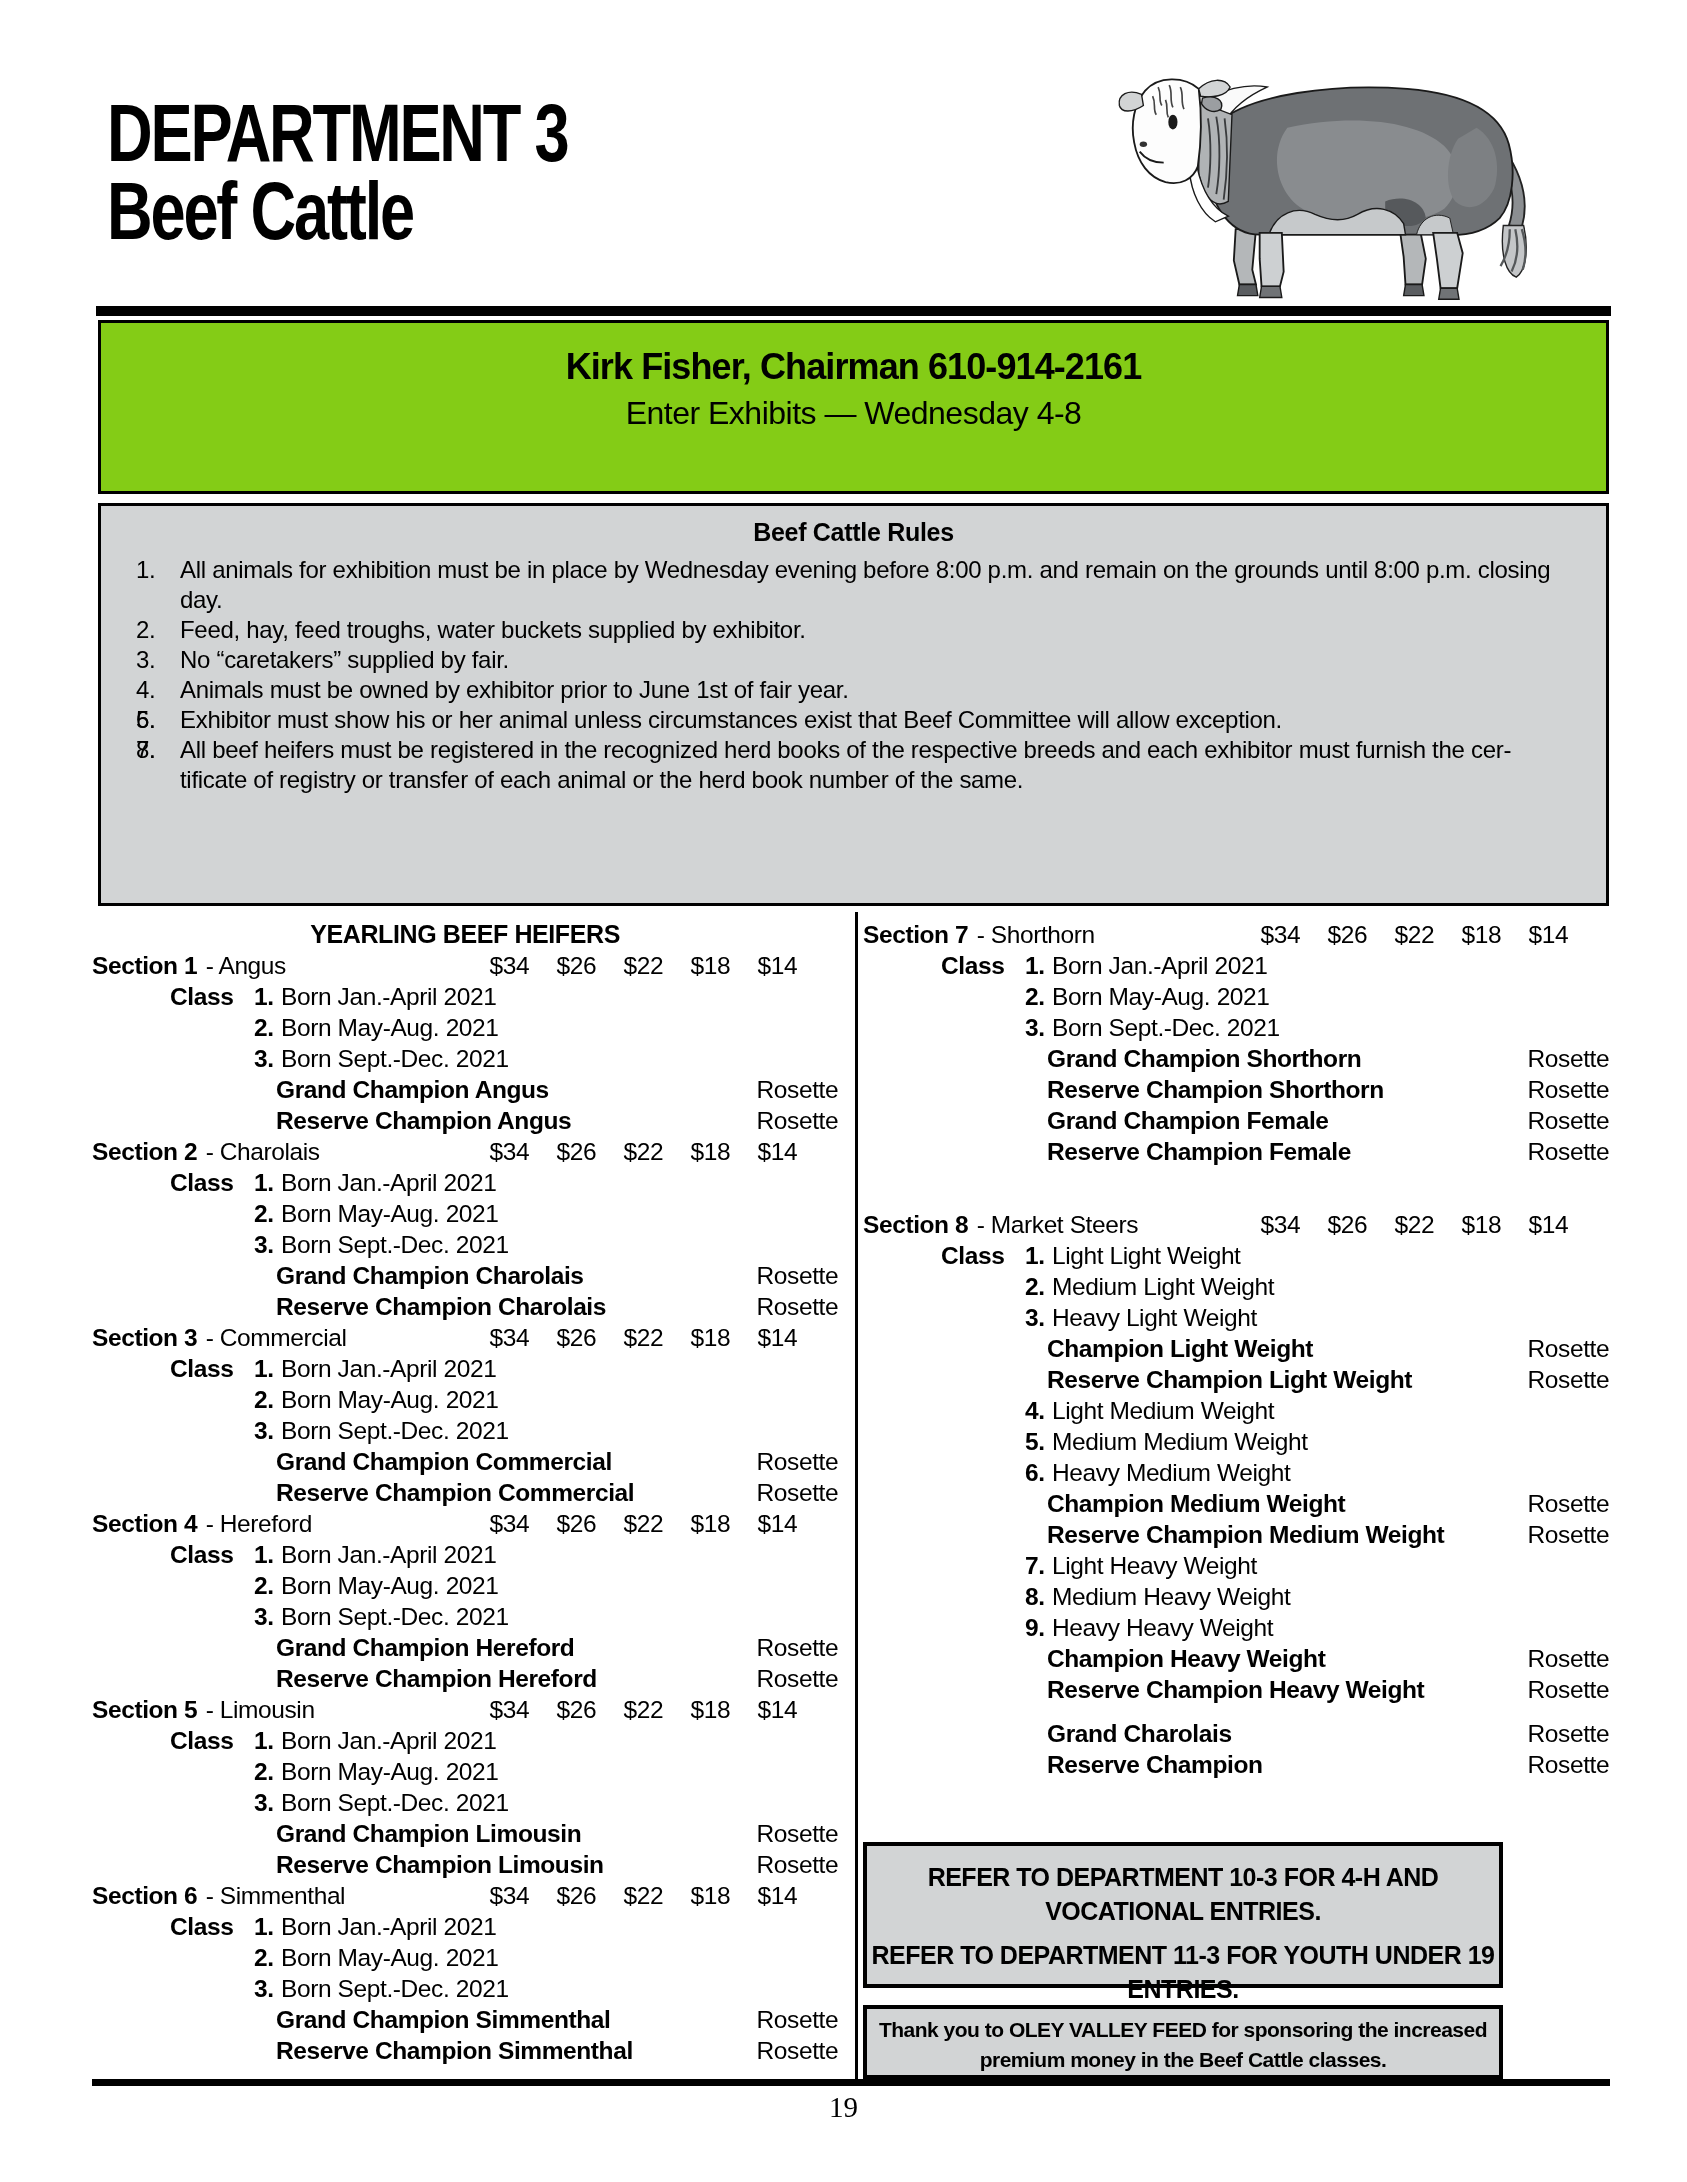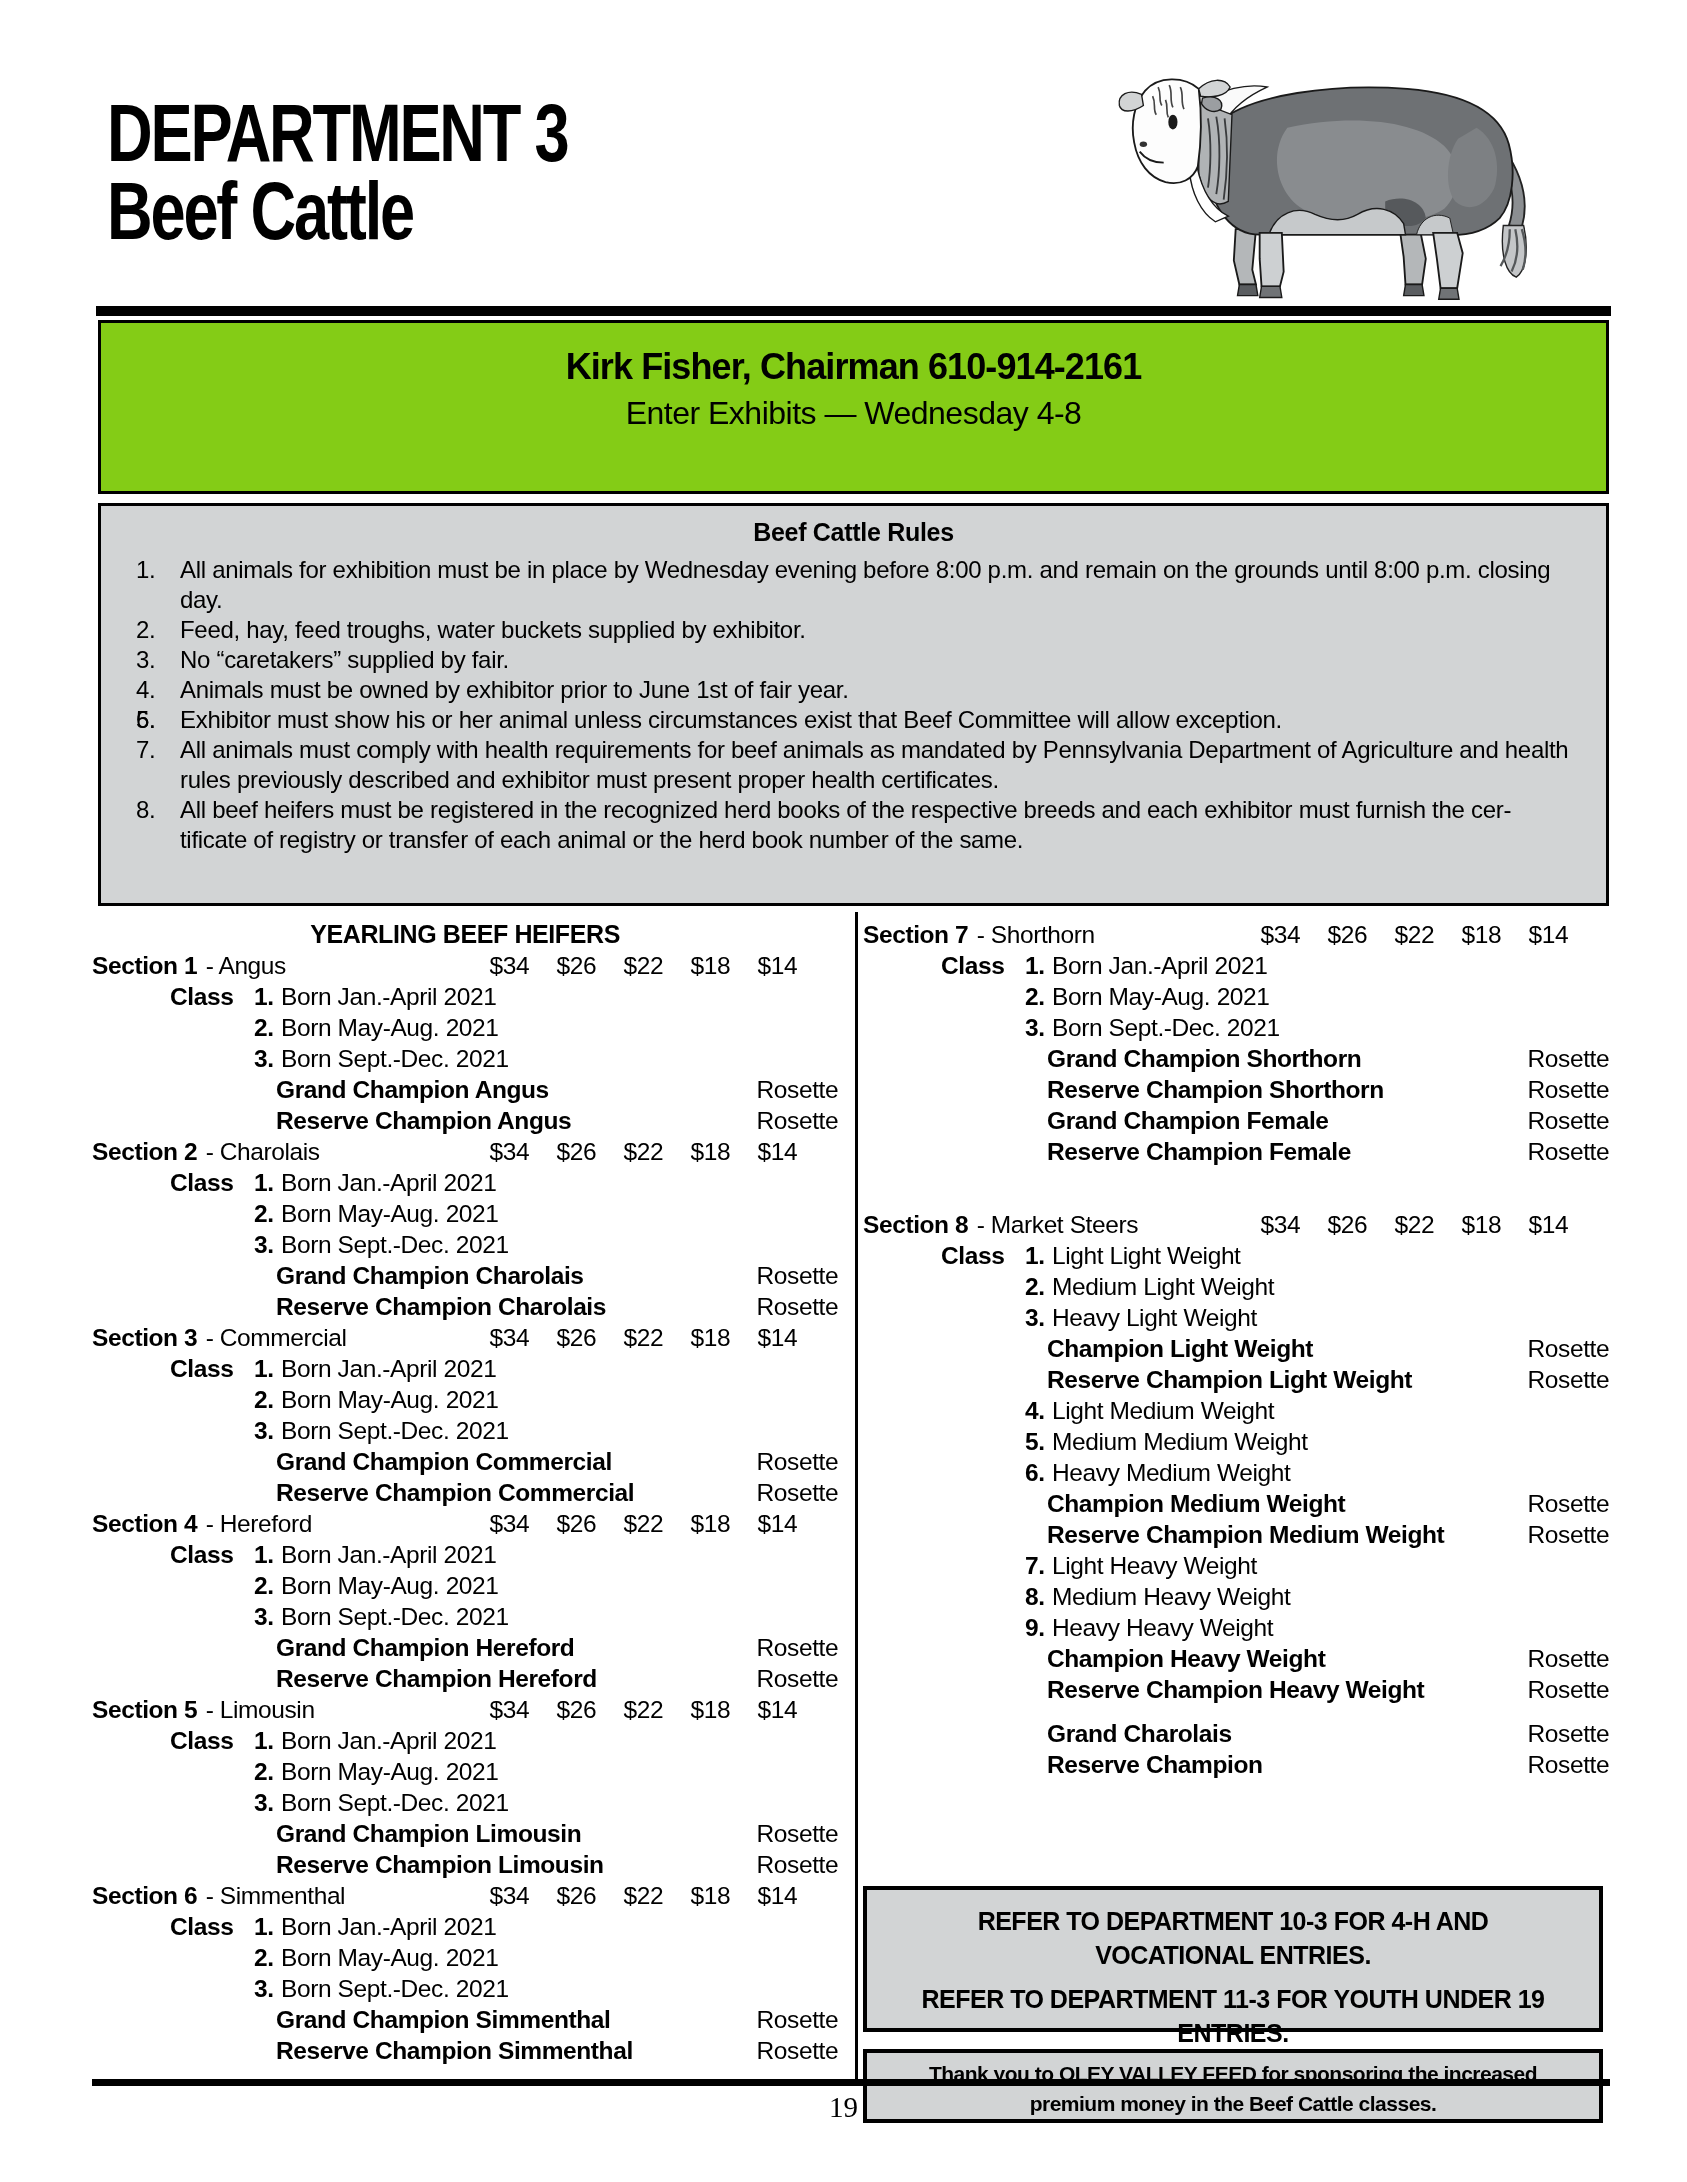--- a/index.html
+++ b/index.html
@@ -44,22 +44,22 @@
   .sec-name{margin-left:8.3px;}
   .prices{margin-left:auto; display:flex; padding-right:41px;}
   .price{width:67px; text-align:right;}
   .class-label{font-weight:bold; width:84px; margin-left:78px; flex:none;}
   .class-num{font-weight:bold; margin-right:7.4px;}
   .award-name{font-weight:bold; margin-left:184px;}
   .prize{margin-left:auto;}
   .divider{position:absolute; left:855px; top:912px; width:2.8px; height:1168px; background:#000;}
   
   .notice-box{
-    position:absolute; left:863px; width:740px; background:#d2d4d5;
-    border:4.6px solid #000; box-sizing:border-box; text-align:center; font-weight:bold;margin-top:44px;
+    position:absolute; left:863px; width:640px; background:#d2d4d5;
+    border:4.6px solid #000; box-sizing:border-box; text-align:center; font-weight:bold;
   }
   #refer-box{top:1842px; height:146px; font-size:25px; line-height:34px; letter-spacing:-0.5px; padding-top:14px;}
   #refer-box .line3{margin-top:10px;}
   #thanks-box{top:2005px; height:74px; font-size:21px; line-height:30px; letter-spacing:-0.5px; padding-top:5.5px;}
   
   .bottom-rule{position:absolute; left:92px; top:2079px; width:1518px; height:7.4px; background:#000;}
   .page-num{
     position:absolute; left:0; top:2091px; width:1687px; text-align:center;
     font-family:"Liberation Serif", serif; font-size:29px;
   }
@@ -126,21 +126,21 @@
 
   <div class="rules-box">
     <div class="rules-title">Beef Cattle Rules</div>
     <div class="rules-list" id="rules-list">
         <div class="rule"><span class="rule-num">1.</span><span class="rule-text">All animals for exhibition must be in place by Wednesday evening before 8:00 p.m. and remain on the grounds until 8:00 p.m. closing day.</span></div>
         <div class="rule"><span class="rule-num">2.</span><span class="rule-text">Feed, hay, feed troughs, water buckets supplied by exhibitor.</span></div>
         <div class="rule"><span class="rule-num">3.</span><span class="rule-text">No “caretakers” supplied by fair.</span></div>
         <div class="rule"><span class="rule-num">4.</span><span class="rule-text">Animals must be owned by exhibitor prior to June 1st of fair year.</span></div>
         <div class="rule"><span class="rule-num">5.</span></div>
         <div class="rule"><span class="rule-num">6.</span><span class="rule-text">Exhibitor must show his or her animal unless circumstances exist that Beef Committee will allow exception.</span></div>
-        <div class="rule"><span class="rule-num">7.</span><span class="rule-text">All animals must comply with health requirements for beef animals as mandated by Pennsylvania Department of Agriculture and health rules previously described and exhibitor must present proper health certificates.</span></div>
+        <div class="rule"><span class="rule-num">7.</span></div>
         <div class="rule"><span class="rule-num">8.</span><span class="rule-text">All beef heifers must be registered in the recognized herd books of the respective breeds and each exhibitor must furnish the cer-tificate of registry or transfer of each animal or the herd book number of the same.</span></div>
       </div>
   </div>
 
   <div class="col" id="col-left">
       <div class="row row-header">
         <span class="col-header">YEARLING BEEF HEIFERS</span>
       </div>
       <div class="row row-section">
         <span class="sec-label">Section 1</span>

